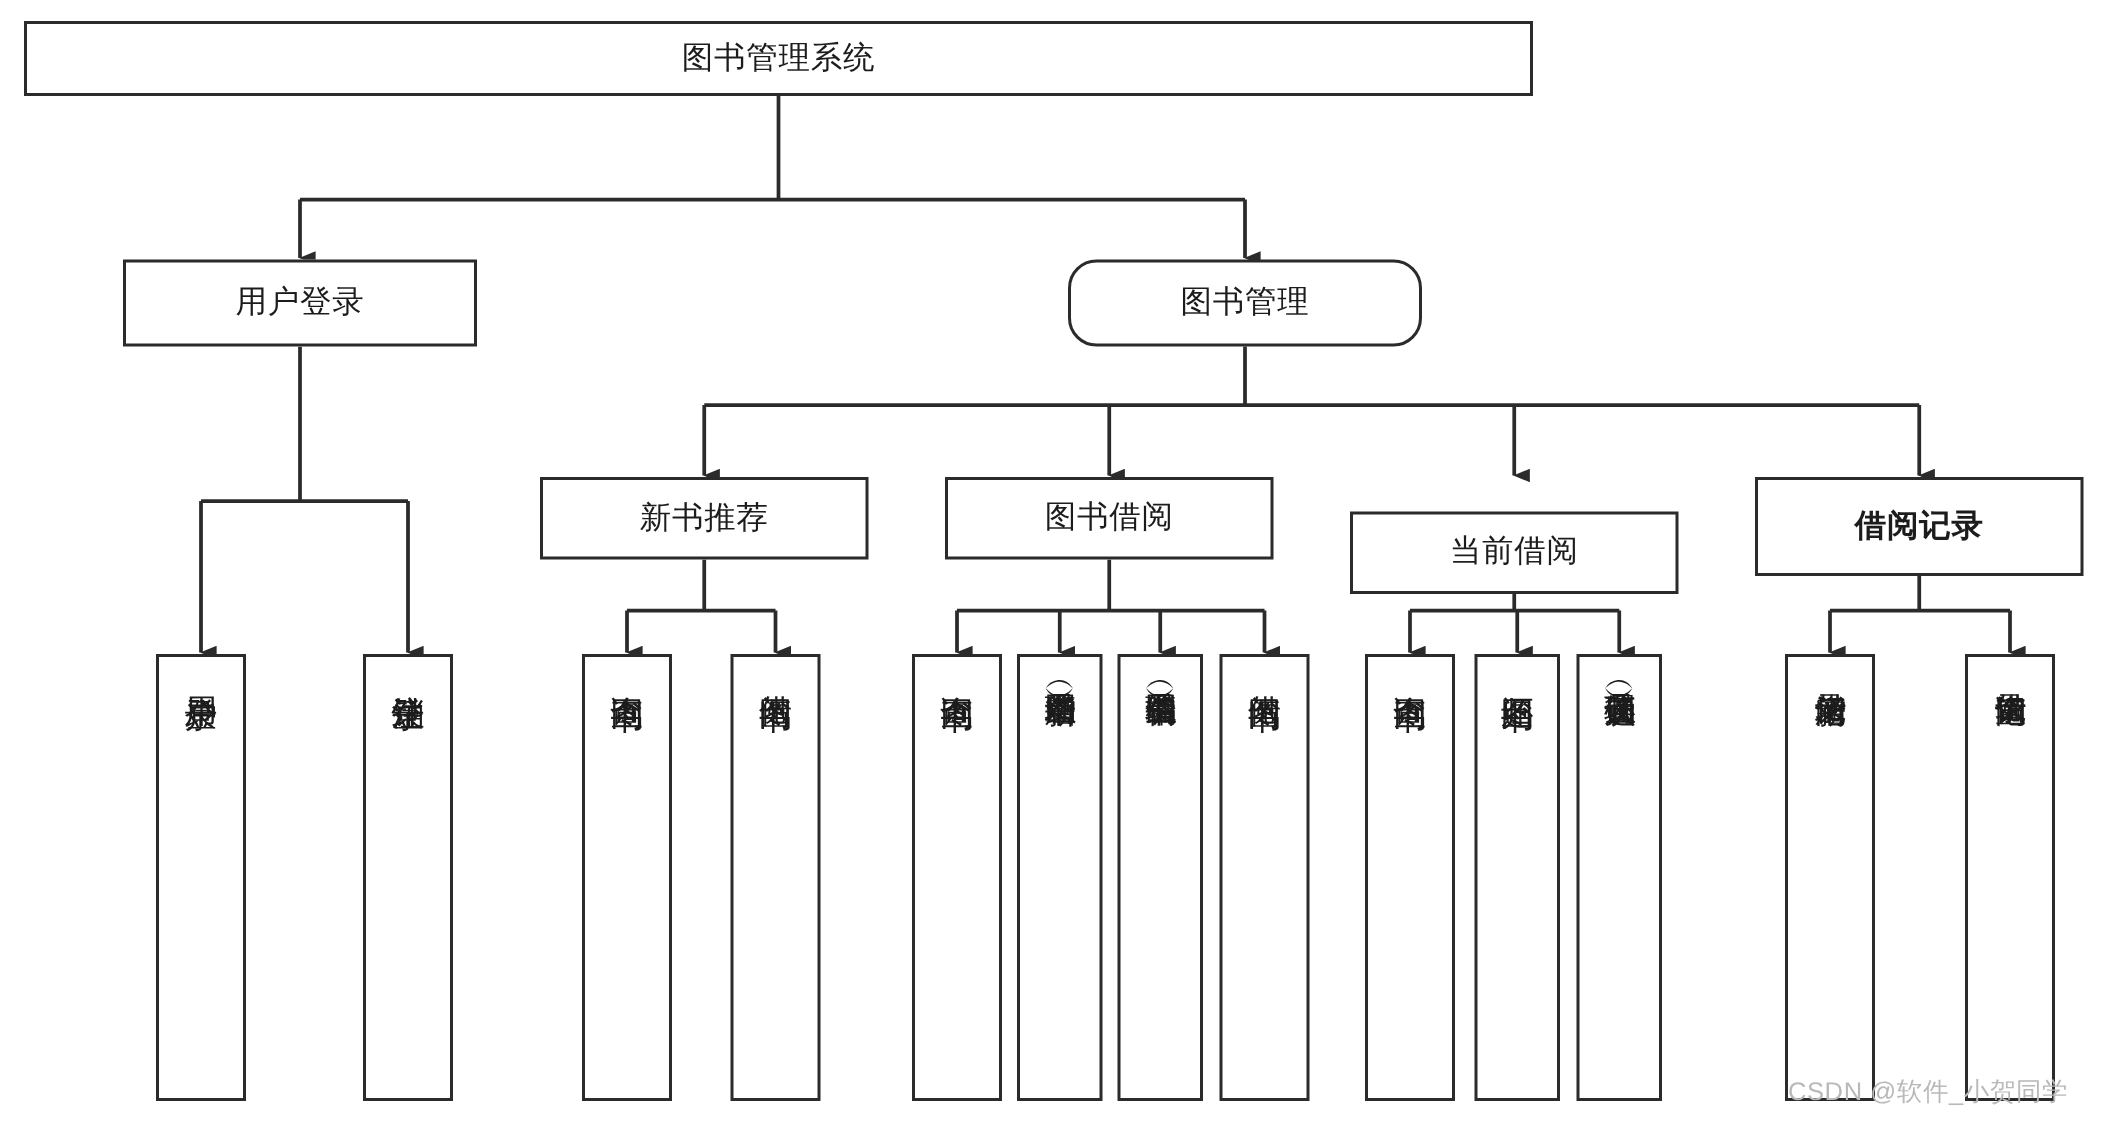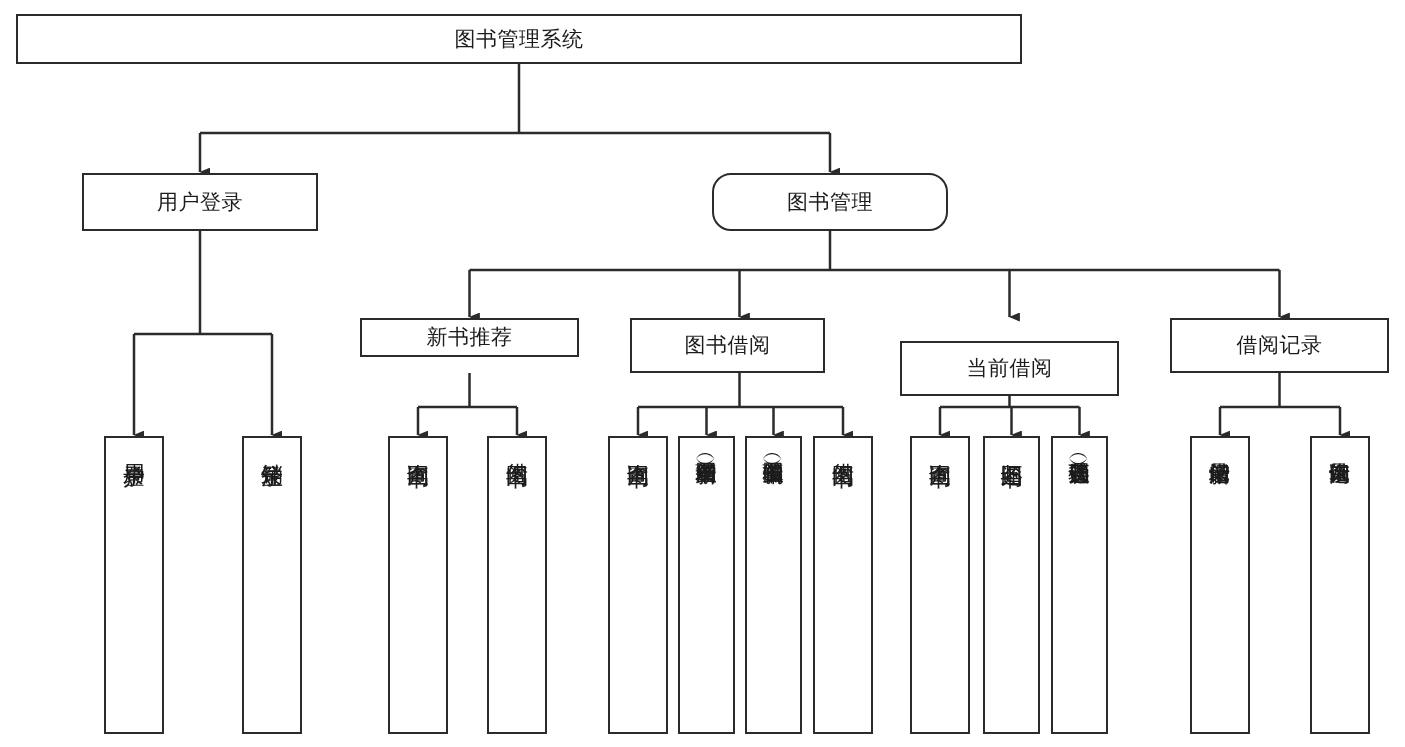--- a/index.html
+++ b/index.html
@@ -120,30 +120,30 @@
   <div id="node-layer">
       <div class="node horizontal" style="left: 16px; top: 14px; width: 1006px; height: 50px; justify-content: center;">
         <span class="node-label">图书管理系统</span>
       </div>
       <div class="node horizontal" style="left: 82px; top: 173px; width: 236px; height: 58px;">
         <span class="node-label">用户登录</span>
       </div>
       <div class="node horizontal" style="left: 712px; top: 173px; width: 236px; height: 58px; border-radius: 19px;">
         <span class="node-label">图书管理</span>
       </div>
-      <div class="node horizontal" style="left: 360px; top: 318px; width: 219px; height: 39px; font-family: Liberation Serif, serif;">
+      <div class="node horizontal" style="left: 360px; top: 318px; width: 219px; height: 55px; font-family: Liberation Serif, serif;">
         <span class="node-label">新书推荐</span>
       </div>
-      <div class="node horizontal" style="left: 630px; top: 318px; width: 195px; height: 55px;">
+      <div class="node horizontal" style="left: 630px; top: 318px; width: 219px; height: 55px;">
         <span class="node-label">图书借阅</span>
       </div>
       <div class="node horizontal" style="left: 900px; top: 318px; width: 219px; height: 55px; margin-top: 23px;">
         <span class="node-label">当前借阅</span>
       </div>
-      <div class="node horizontal" style="left: 1170px; top: 318px; width: 219px; height: 55px;">
+      <div class="node horizontal" style="left: 1170px; top: 318px; width: 219px; height: 66px; font-weight: bold;">
         <span class="node-label">借阅记录</span>
       </div>
       <div class="node vertical" style="left: 104px; top: 436px; width: 60px; height: 298px;">
         <span class="node-label">用户登录</span>
       </div>
       <div class="node vertical" style="left: 242px; top: 436px; width: 60px; height: 298px;">
         <span class="node-label">注销登录</span>
       </div>
       <div class="node vertical" style="left: 388px; top: 436px; width: 60px; height: 298px;">
         <span class="node-label">查询图书</span>
@@ -173,14 +173,15 @@
         <span class="node-label">确认归还（管理员）</span>
       </div>
       <div class="node vertical tight" style="left: 1190px; top: 436px; width: 60px; height: 298px;">
         <span class="node-label">新增借阅记录</span>
       </div>
       <div class="node vertical tight" style="left: 1310px; top: 436px; width: 60px; height: 298px;">
         <span class="node-label">查询借阅记录</span>
       </div>
     </div>
 
+  <div id="watermark" style="left: 1192px; top: 716px;">CSDN @软件_小贺同学</div>
 
 </div>
 
 </body></html>

